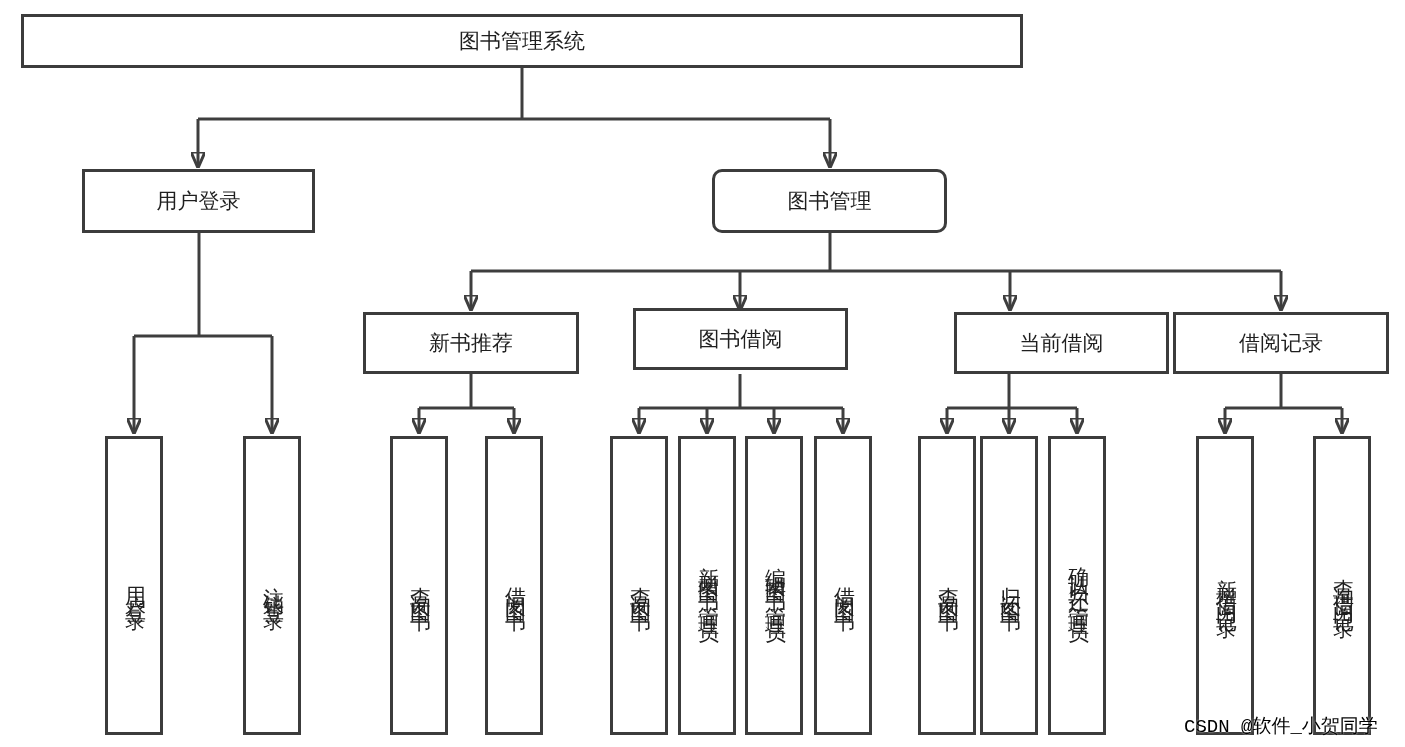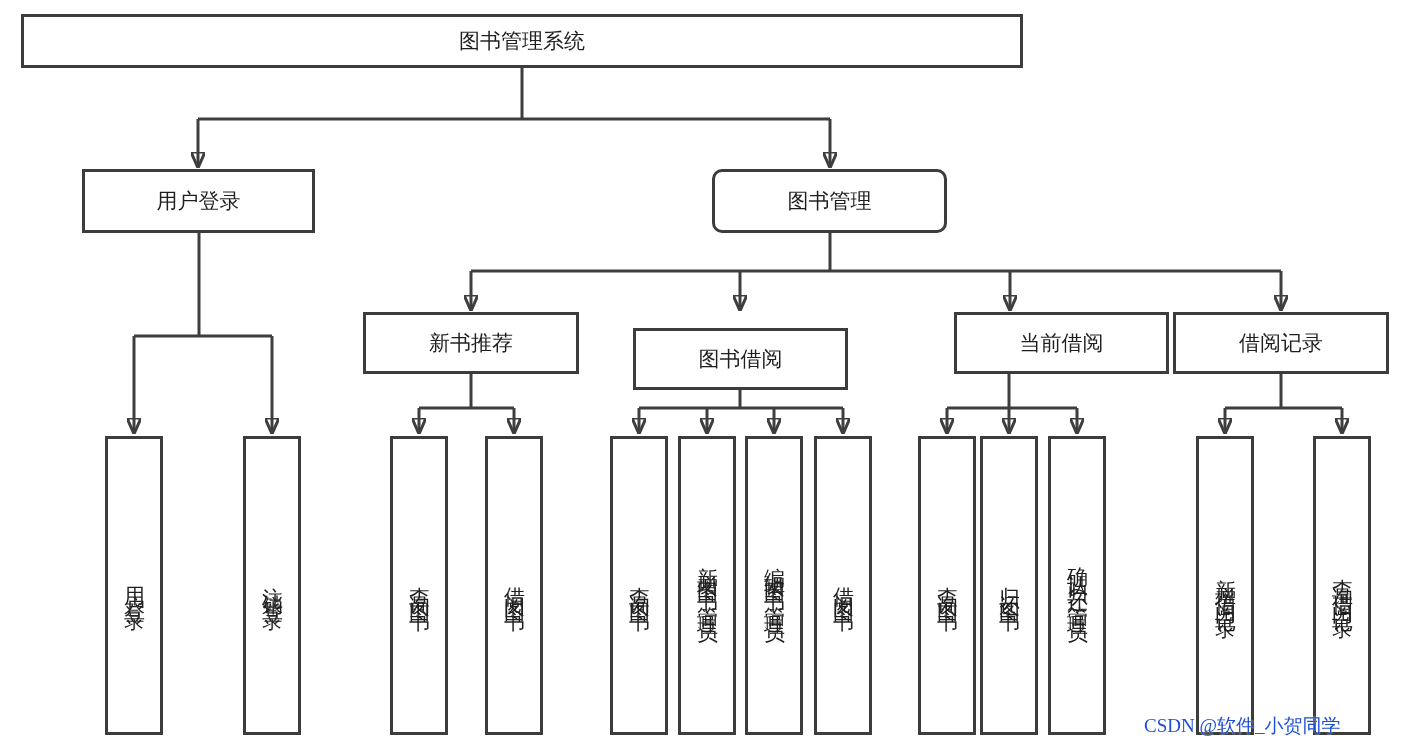--- a/index.html
+++ b/index.html
@@ -1,21 +1,21 @@
 <!DOCTYPE html>
 <html><head>
 <meta charset="utf-8">
 <style>
   html, body { margin: 0; padding: 0; background: #ffffff; }
   .canvas {
     position: relative;
     width: 1405px;
     height: 747px;
     background: #ffffff;
-    font-family: Liberation Serif, serif;
+    font-family: Liberation Mono, monospace;
     overflow: hidden;
   }
   .connectors {
     position: absolute;
     left: 0; top: 0;
     width: 1405px; height: 747px;
   }
   .connectors path { stroke: #3e3e3e; stroke-width: 3; fill: none; }
   .box {
     position: absolute;
@@ -31,25 +31,25 @@
   }
   .leaf {
     writing-mode: vertical-lr;
     text-orientation: mixed;
     letter-spacing: 8px;
     font-size: 21px;
     line-height: 1;
   }
   .watermark {
     position: absolute;
-    left: 1144px;
+    left: 1184px;
     top: 713px;
     width: 216px;
     font-size: 19px;
-    color: #1d4ed8;
+    color: #000000;
     text-shadow: 0 0 2px #ffffff;
     white-space: nowrap;
     z-index: 5;
   }
 </style>
 </head>
 <body>
 
 <div class="canvas">
 
@@ -114,21 +114,21 @@
       <path d="M1342,408 V432" marker-end="url(#arrow)"></path>
     </g>
   </svg>
 
   <div class="box" style="left:21px; top:14px; width:1002px; height:54px;">图书管理系统</div>
 
   <div class="box" style="left:82px; top:169px; width:233px; height:64px;">用户登录</div>
   <div class="box" style="left:712px; top:169px; width:235px; height:64px;border-radius:10px;">图书管理</div>
 
   <div class="box" style="left:363px; top:312px; width:216px; height:62px;">新书推荐</div>
-  <div class="box" style="left:633px; top:328px; width:215px; height:62px;">图书借阅</div>
+  <div class="box" style="left:633px; top:308px; width:215px; height:62px;">图书借阅</div>
   <div class="box" style="left:954px; top:312px; width:215px; height:62px;">当前借阅</div>
   <div class="box" style="left:1173px; top:312px; width:216px; height:62px;">借阅记录</div>
 
   <div class="box leaf" style="left:105px; top:436px; width:58px; height:299px;">用户登录</div>
   <div class="box leaf" style="left:243px; top:436px; width:58px; height:299px;">注销登录</div>
 
   <div class="box leaf" style="left:390px; top:436px; width:58px; height:299px;">查询图书</div>
   <div class="box leaf" style="left:485px; top:436px; width:58px; height:299px;">借阅图书</div>
 
   <div class="box leaf" style="left:610px; top:436px; width:58px; height:299px;">查询图书</div>

